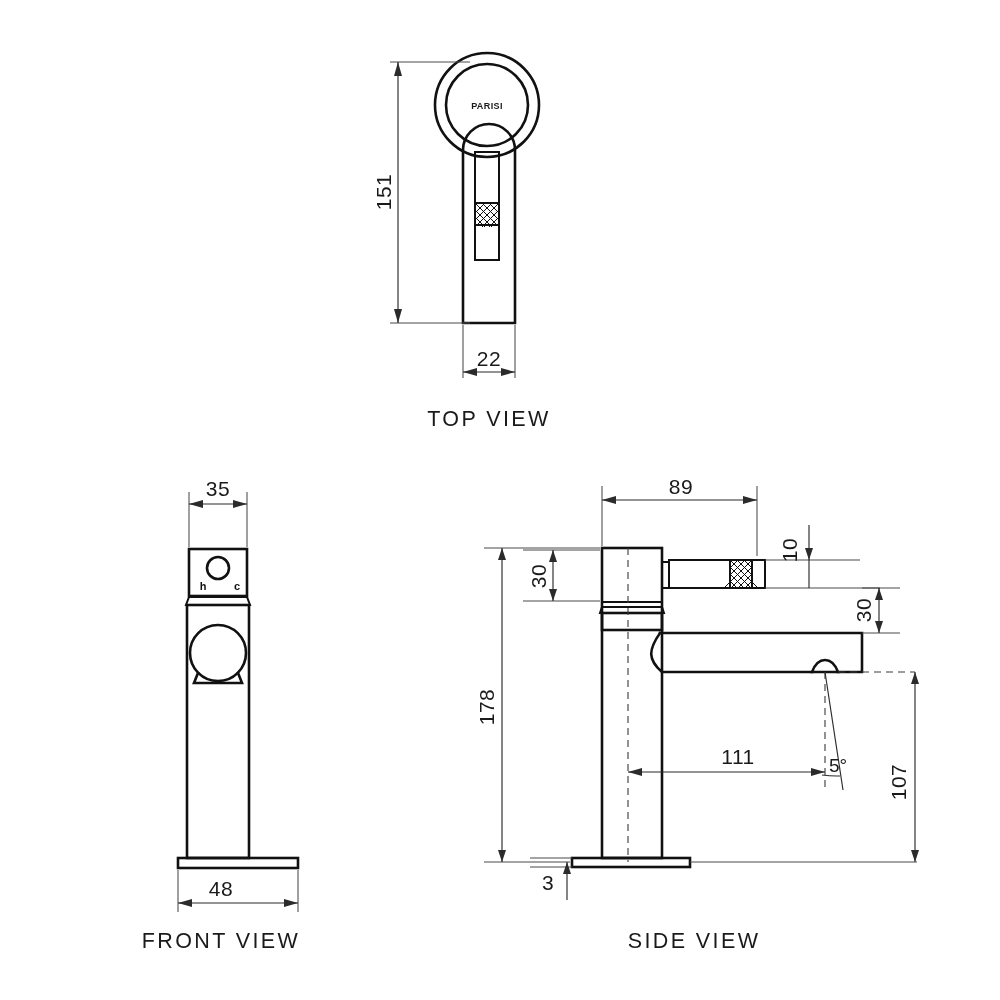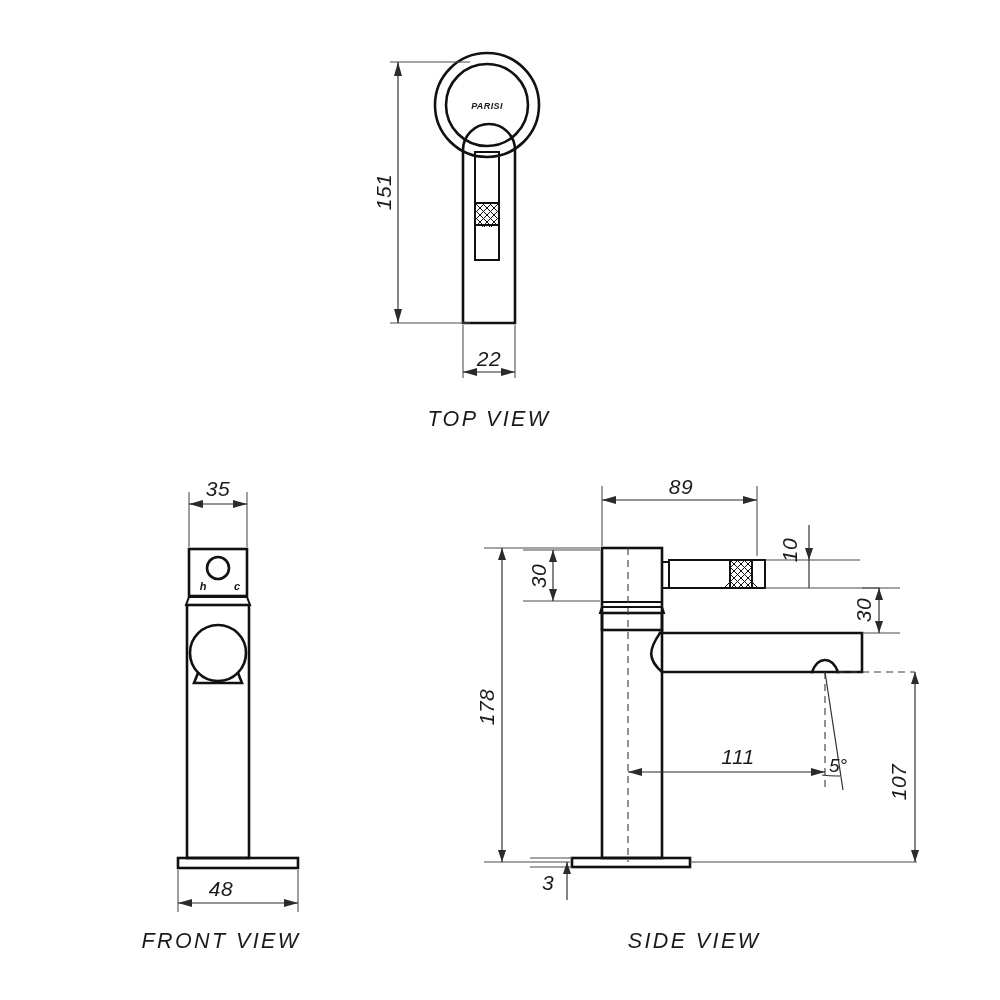--- a/index.html
+++ b/index.html
@@ -12,21 +12,20 @@
     height: 1000px;
     font-family: "Liberation Sans", sans-serif;
     color: #1a1a1a;
     overflow: hidden;
   }
   #sheet {
     position: relative;
     width: 1000px;
     height: 751px;
     background: #ffffff;
-    font-style: italic;
   }
   svg#drawing {
     position: absolute;
     top: 0;
     left: 0;
     width: 1000px;
     height: 1000px;
     display: block;
   }
   .obj {

